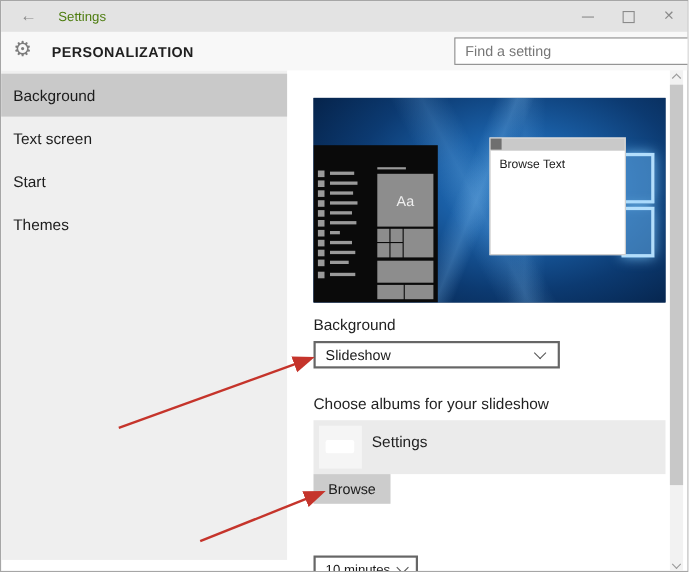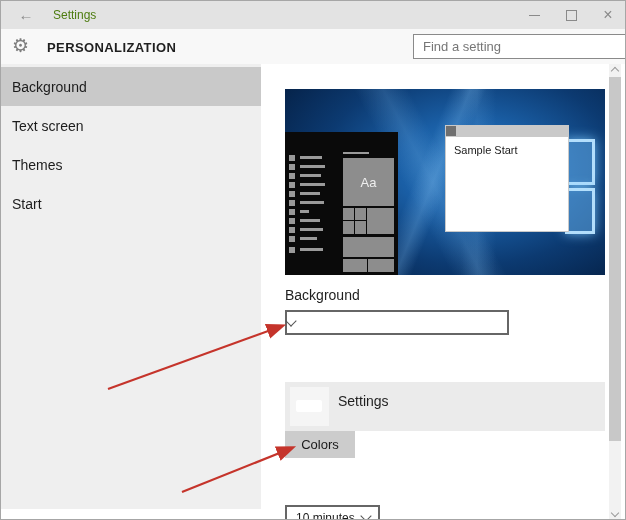--- a/index.html
+++ b/index.html
@@ -127,24 +127,24 @@
 
   <div class="sidebar">
     <div class="side-pad"></div>
     <div class="side-item selected">
         <span>Background</span>
       </div>
     <div class="side-item">
         <span>Text screen</span>
       </div>
     <div class="side-item">
+        <span>Start</span>
+      </div>
+    <div class="side-item">
         <span>Themes</span>
-      </div>
-    <div class="side-item">
-        <span>Start</span>
       </div>
   </div>
 
   <div class="preview-title-clip">
     <div class="preview-title">Preview</div>
   </div>
 
   <div class="preview-img">
     <div class="logo-pane pane-top"></div>
     <div class="logo-pane pane-bottom"></div>
@@ -212,37 +212,39 @@
             <div class="sm-b1"></div>
             <div class="sm-b2"></div>
           </div>
       </div>
     </div>
 
     <div class="sample-window">
       <div class="sw-titlebar">
         <div class="sw-icon"></div>
       </div>
-      <div class="sw-text">Sample Start</div>
+      <div class="sw-text">Browse Text</div>
     </div>
   </div>
 
   <div class="label14" style="top:286px">Background</div>
   <div class="dropdown dd-bg">
+    <span class="dd-text">Slideshow</span>
     <span class="chev"></span>
   </div>
 
+  <div class="label14" style="top:358px">Choose albums for your slideshow</div>
   <div class="album-row">
     <div class="album-thumb">
         <div class="album-pill"></div>
       </div>
     <div class="album-name">Settings</div>
   </div>
   <button class="browse-btn">
-      <span>Colors</span>
+      <span>Browse</span>
     </button>
 
   <div class="dropdown dd-min">
     <span class="dd-text" style="font-size:12px">10 minutes</span>
     <span class="chev chev-sm"></span>
   </div>
 
   <div class="scrollbar">
     <span class="sb-chev sb-up"></span>
     <div class="sb-thumb"></div>

